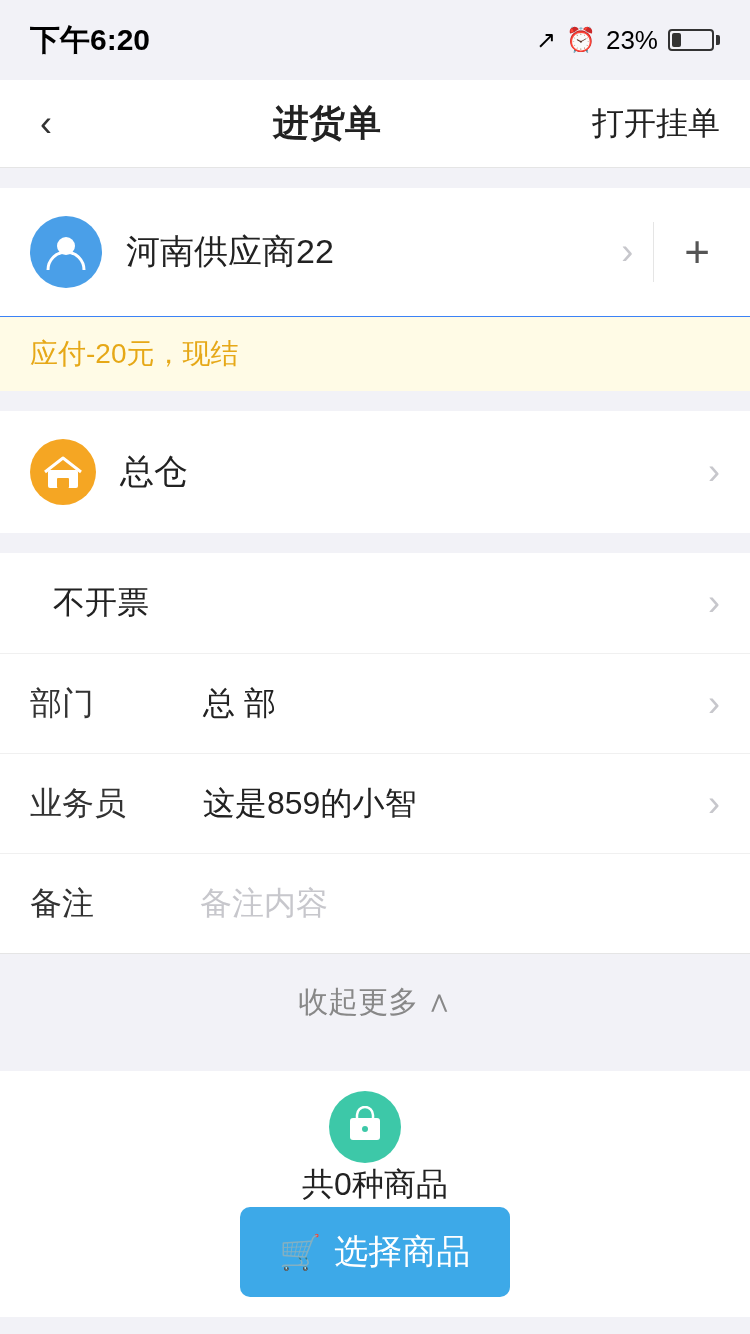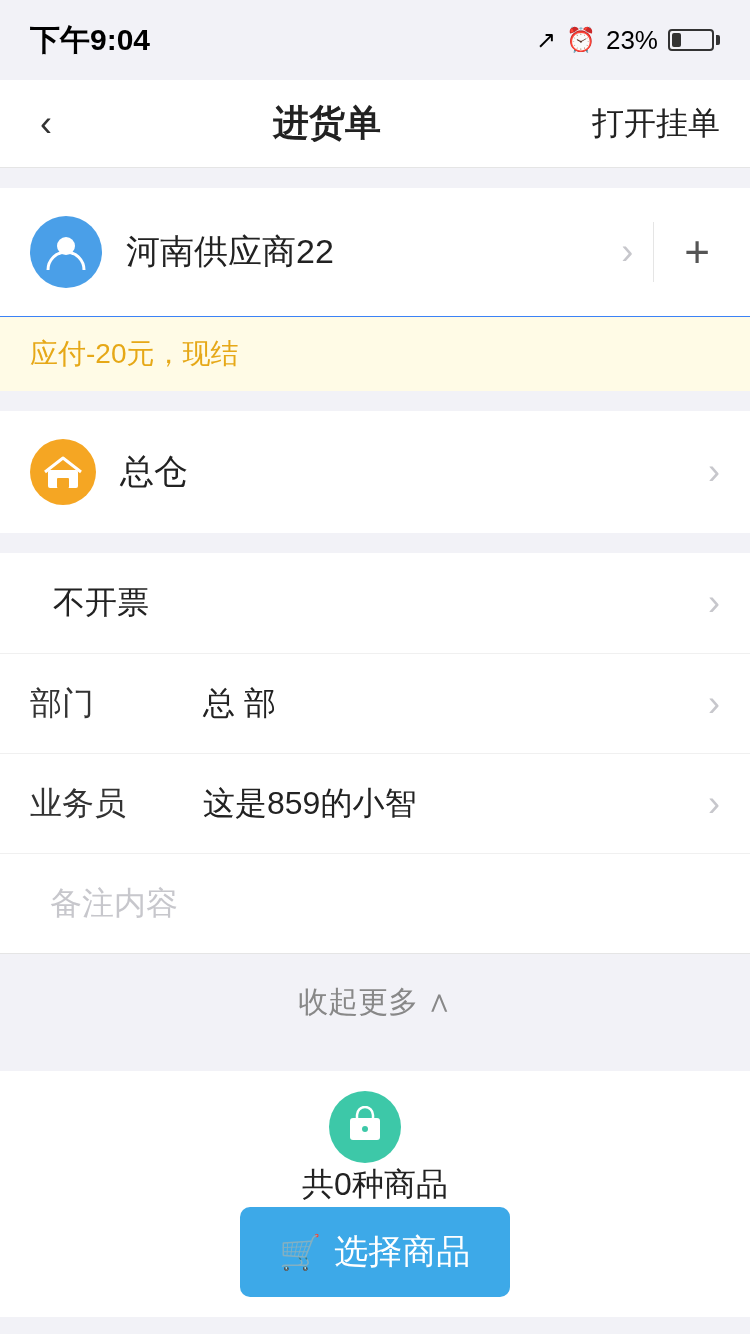--- a/index.html
+++ b/index.html
@@ -234,21 +234,21 @@
     .wifi-icon { font-size: 28px; }
     
     .loc-icon { font-size: 24px; }
     
     .alarm-icon { font-size: 24px; }
   </style>
 </head>
 <body>
 
 <div class="status-bar">
-  <div class="status-center">下午9:04</div>
+  <div class="status-center">下午6:20</div>
   <div class="status-right">
     <span class="loc-icon">↗</span>
     <span class="alarm-icon">⏰</span>
     <span>23%</span>
     <div class="battery-icon">
       <div class="battery-body">
         <div class="battery-fill"></div>
       </div>
       <div class="battery-tip"></div>
     </div>
@@ -315,20 +315,21 @@
       <span class="chevron-right">›</span>
     </div>
 
     <div class="form-row">
       <span class="form-label">业务员</span>
       <span class="form-value">这是859的小智</span>
       <span class="chevron-right">›</span>
     </div>
 
     <div class="form-row">
+      <span class="form-label">备注</span>
       <span class="form-placeholder">备注内容</span>
     </div>
 
   </div>
 
   <div class="collapse-bar">
     <span>收起更多 ∧</span>
   </div>
 
   <div class="section-gap"></div>

